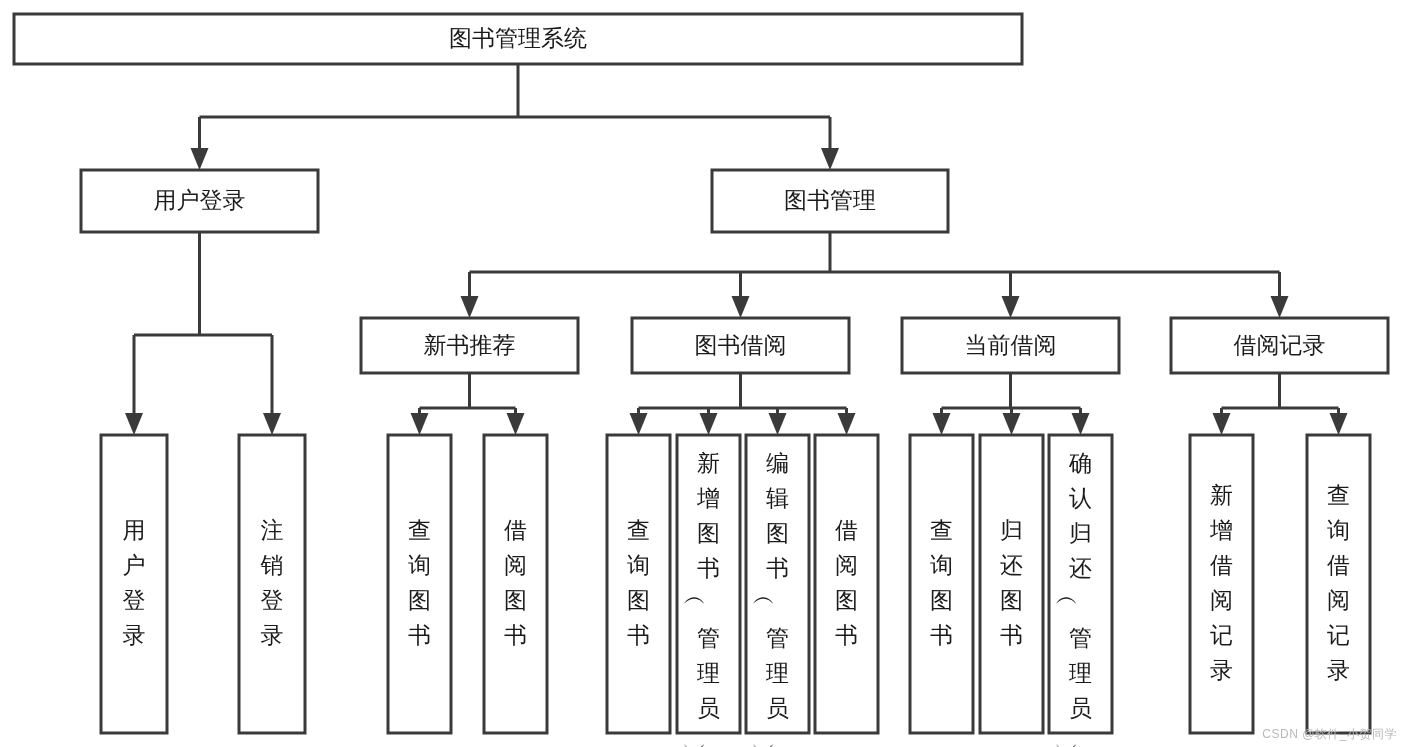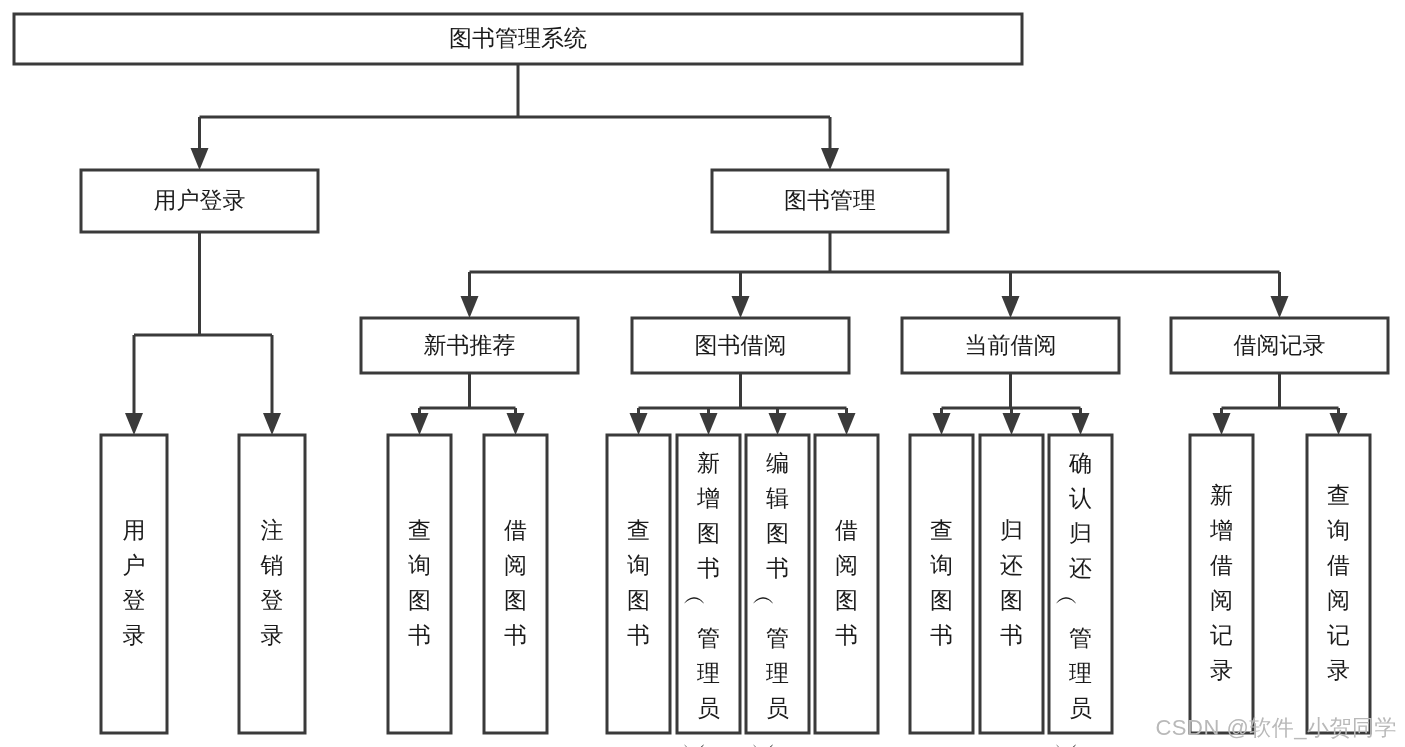--- a/index.html
+++ b/index.html
@@ -54,21 +54,21 @@
     font-family: "Liberation Sans", "DejaVu Sans", sans-serif;
     font-size: 23px;
     fill: #1b1b1b;
     text-anchor: middle;
   }
   .watermark-text {
     position: absolute;
     right: 8px;
     bottom: 4px;
     font-family: "Liberation Sans", "DejaVu Sans", sans-serif;
-    font-size: 22px;
+    font-size: 12px;
     color: #b9b9b9;
     white-space: nowrap;
     letter-spacing: 0.5px;
     user-select: none;
   }
 </style>
 </head>
 <body>
 
 <div id="diagram-root">

